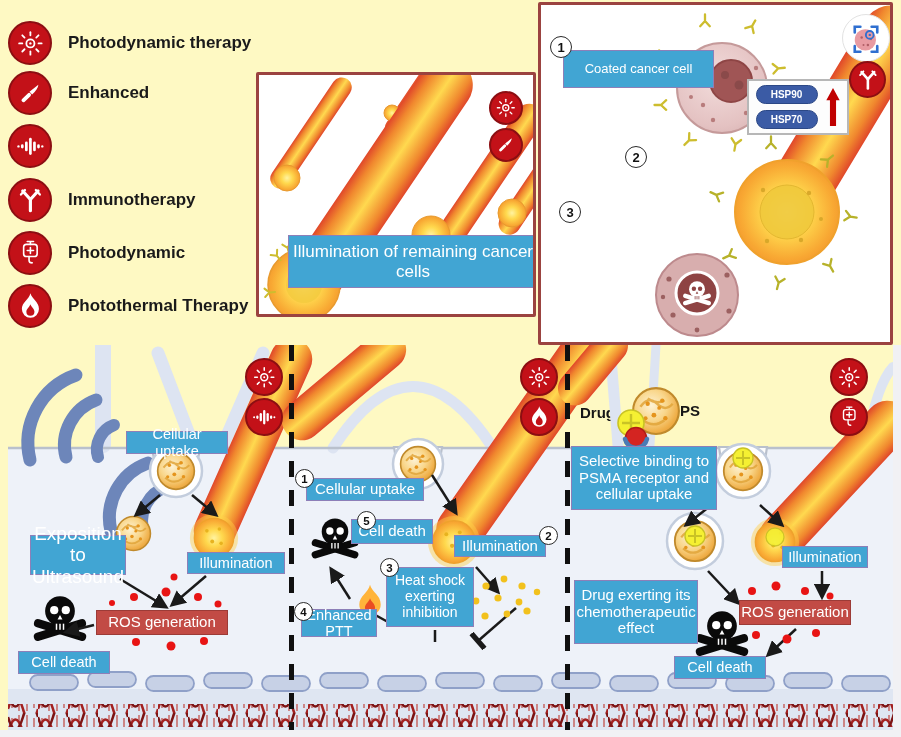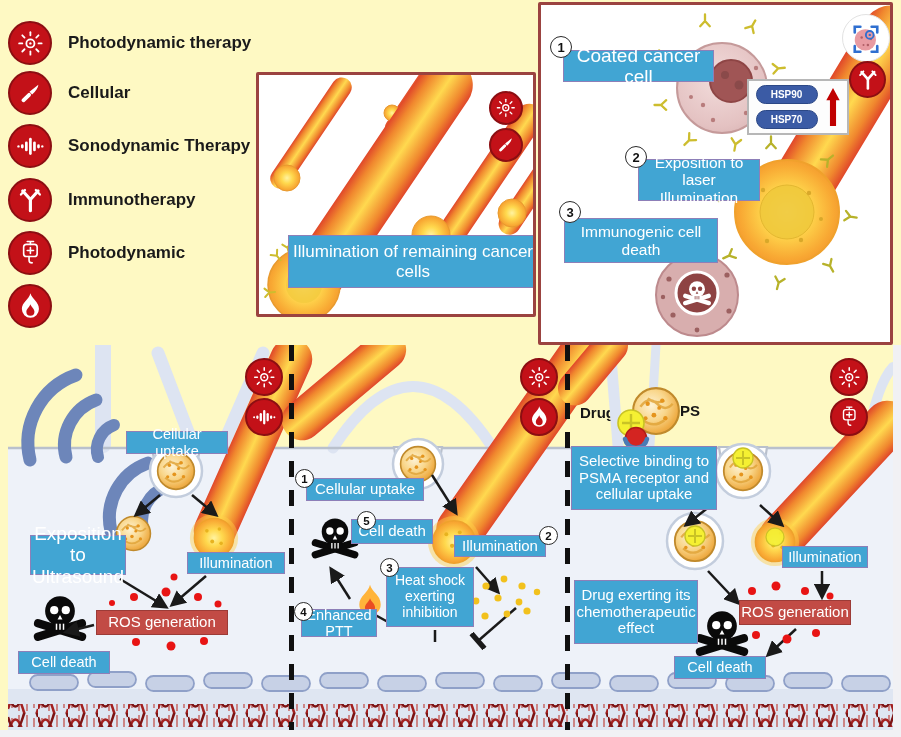--- a/index.html
+++ b/index.html
@@ -210,29 +210,28 @@
           </svg>
         </span>
       <span class="leg-label">Photodynamic therapy</span>
     </div>
     <div class="leg-row" style="top:71px">
       <span class="ricon" style="width:44px;height:44px">
           <svg>
             <use href="#i-scalpel"></use>
           </svg>
         </span>
-      <span class="leg-label">Cellular</span>
+      <span class="leg-label">Enhanced</span>
     </div>
     <div class="leg-row" style="top:124px">
       <span class="ricon" style="width:44px;height:44px">
           <svg>
             <use href="#i-sound"></use>
           </svg>
         </span>
-      <span class="leg-label">Sonodynamic Therapy</span>
     </div>
     <div class="leg-row" style="top:178px">
       <span class="ricon" style="width:44px;height:44px">
           <svg>
             <use href="#i-antibody"></use>
           </svg>
         </span>
       <span class="leg-label">Immunotherapy</span>
     </div>
     <div class="leg-row" style="top:231px">
@@ -242,20 +241,21 @@
           </svg>
         </span>
       <span class="leg-label">Photodynamic</span>
     </div>
     <div class="leg-row" style="top:284px">
       <span class="ricon" style="width:44px;height:44px">
           <svg>
             <use href="#i-flame"></use>
           </svg>
         </span>
+      <span class="leg-label">Photothermal Therapy</span>
     </div>
   </div>
 
   <div class="panel" style="left:256px;top:72px;width:280px;height:245px">
     <svg width="274" height="239" viewBox="0 0 274 239">
       <rect x="110" y="14" width="90" height="18" rx="9" fill="url(#beamG)" transform="rotate(-56 155 23)"></rect>
       <circle cx="133" cy="38" r="8" fill="url(#glowG)" stroke="#e89a2e"></circle>
       <rect x="-13" y="48" width="130" height="20" rx="10" fill="url(#beamG)" transform="rotate(-56 52 58)"></rect>
       <circle cx="28" cy="103" r="13" fill="url(#glowG)" stroke="#e89a2e"></circle>
       <rect x="130" y="96" width="190" height="28" rx="14" fill="url(#beamG)" transform="rotate(-56 225 110)"></rect>
@@ -342,25 +342,23 @@
             <circle cx="188" cy="306" r="2.6"></circle>
           <circle cx="132" cy="310" r="2.6"></circle>
             <circle cx="156" cy="325" r="2.4"></circle>
             <circle cx="122" cy="292" r="2.2"></circle>
         </g>
         <circle cx="156" cy="288" r="21" fill="#8e4343" stroke="#fff" stroke-width="3"></circle>
         <use href="#i-skull" x="141" y="273" width="30" height="30" style="color:#fff;--eye:#8e4343"></use>
       </g>
     </svg>
     <div class="num" style="left:9px;top:31px;width:22px;height:22px;font-size:13px">1</div>
-    <div class="bluebox" style="left:22px;top:45px;width:151px;height:32px;font-size:19px">Coated cancer cell</div>
+    <div class="bluebox" style="left:22px;top:45px;width:151px;height:38px;font-size:13px">Coated cancer cell</div>
     <div class="num" style="left:84px;top:141px;width:22px;height:22px;font-size:13px">2</div>
-    <div class="bluebox" style="left:97px;top:154px;width:122px;height:42px;font-size:15.5px">Exposition to laser Illumination</div>
     <div class="num" style="left:18px;top:196px;width:22px;height:22px;font-size:13px">3</div>
-    <div class="bluebox" style="left:23px;top:213px;width:154px;height:45px;font-size:15.5px">Immunogenic cell death</div>
     <div class="hspbox" style="left:206px;top:74px;width:102px;height:56px">
       <div class="hsp-pills">
         <div class="hsp-pill">HSP90</div>
         <div class="hsp-pill">HSP70</div>
       </div>
       <svg class="uparrow" viewBox="0 0 16 44">
         <path d="M8,2 L15,15 H11.2 V42 H4.8 V15 H1 Z" fill="#c00000"></path>
       </svg>
     </div>
     <div class="wcirc" style="left:301px;top:9px;width:46px;height:46px">

